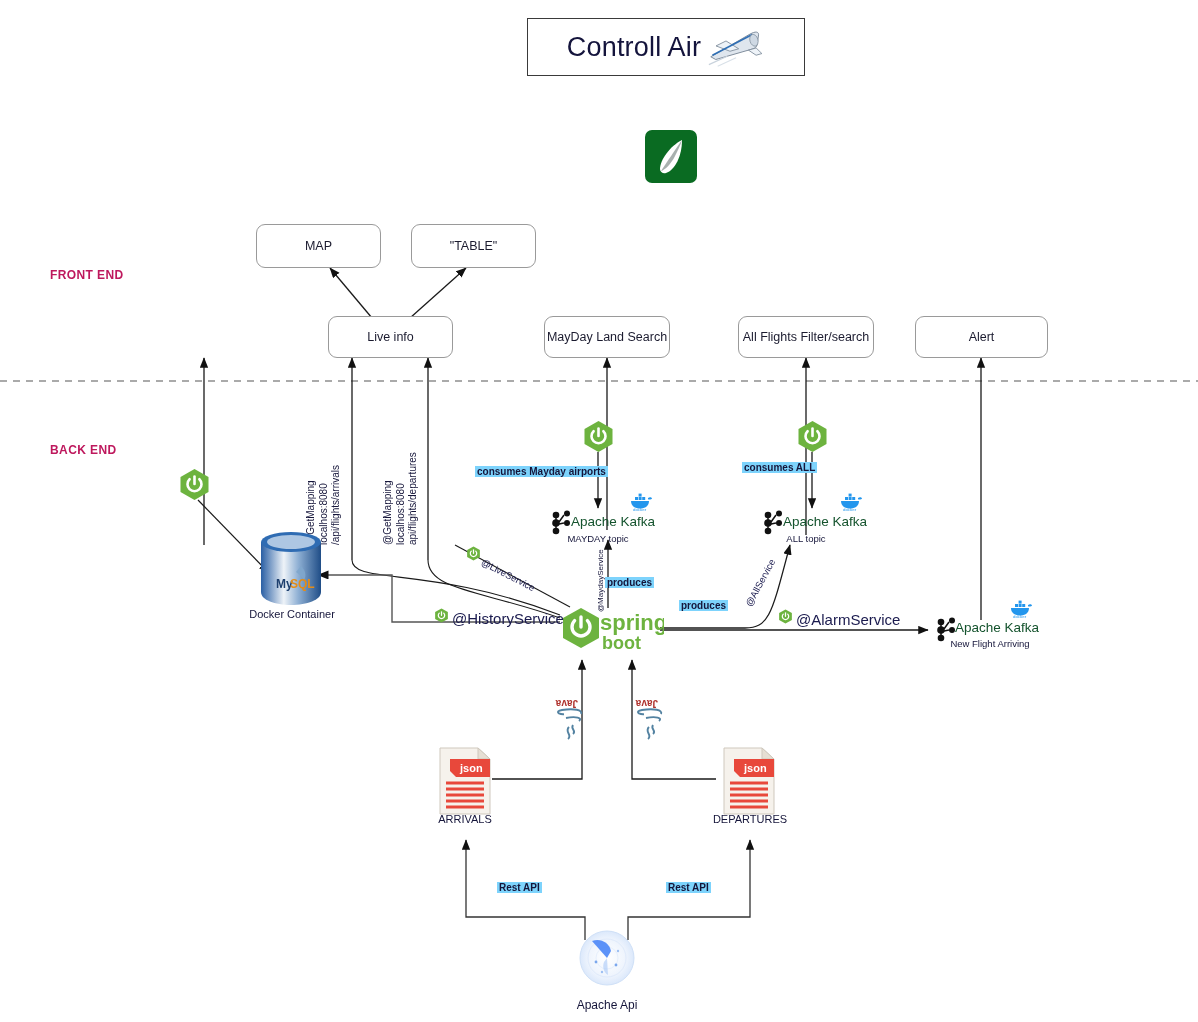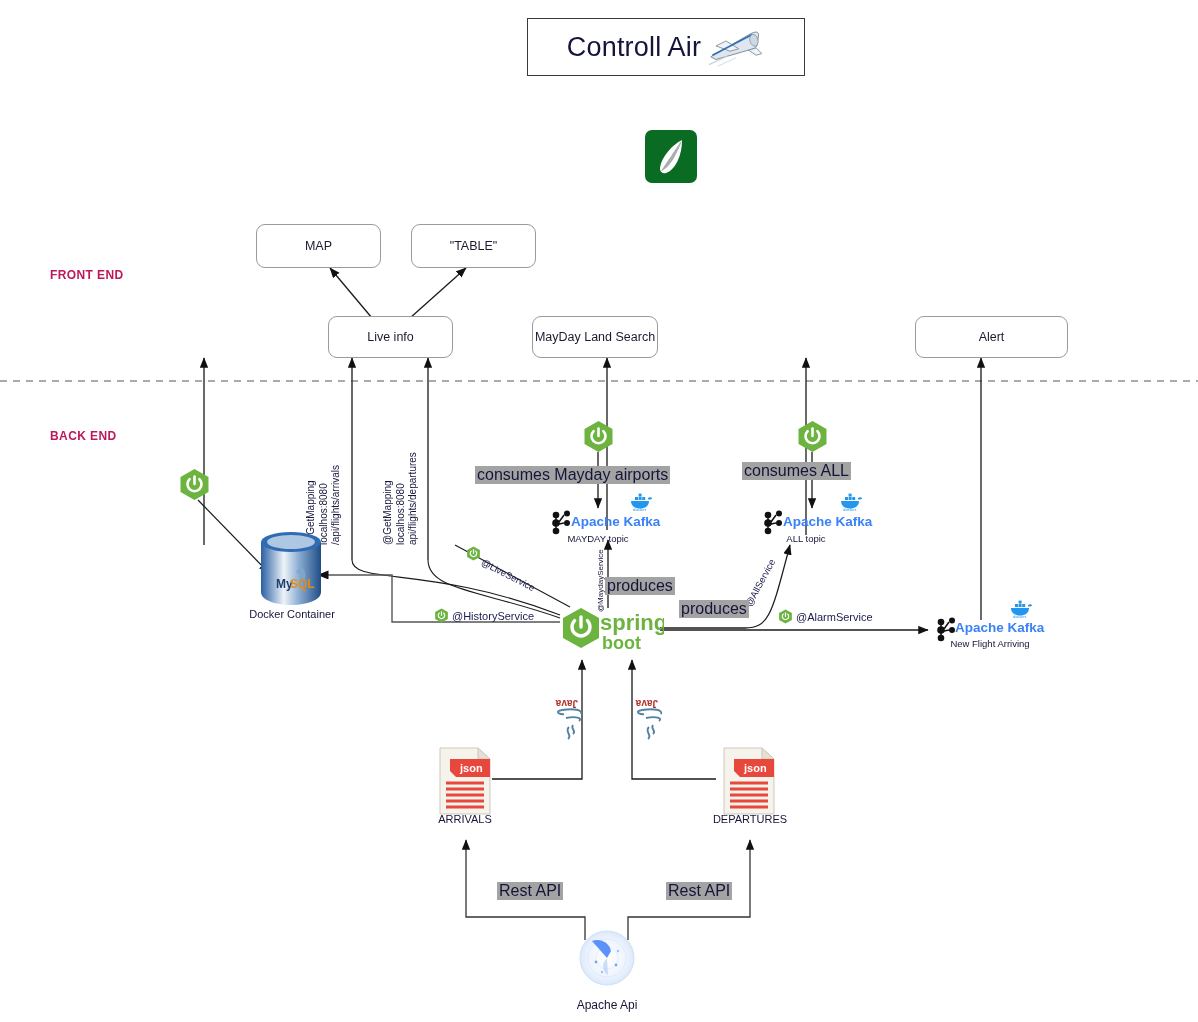--- a/index.html
+++ b/index.html
@@ -73,50 +73,51 @@
     position: absolute;
     font-size: 11px;
     color: #15153a;
     text-align: center;
     white-space: nowrap;
     line-height: 1.25;
   }
   .caption.sm { font-size: 9.5px; }
   .caption.kafka-name {
     font-size: 13.5px;
-    font-weight: bold;
-    color: #3b82f6;
+    font-weight: normal;
+    color: #14532d;
   }
   .edge-label {
     position: absolute;
-    font-size: 16px;
+    font-size: 10px;
     color: #15153a;
     white-space: nowrap;
-    background: #a3a3a3;
+    background: #7dd3fc;
     padding: 0 2px;
+    font-weight: bold;
   }
   .rot-label {
     position: absolute;
     font-size: 10px;
     color: #15153a;
     line-height: 1.25;
     white-space: pre;
     transform-origin: 0 0;
     transform: rotate(-90deg);
   }
   .diag-label {
     position: absolute;
     font-size: 9.5px;
     color: #1a1a4e;
     white-space: nowrap;
     transform-origin: 0 50%;
   }
   .svc-label {
     position: absolute;
-    font-size: 11px;
+    font-size: 15px;
     color: #1a1a4e;
     white-space: nowrap;
   }
 
   
   .spring-hex { position: absolute; }
 
   
   .docker-badge { position: absolute; }
 
@@ -225,36 +226,39 @@
 
 
   <div class="leaflet-logo" style="left:645px; top:130px; width:52px; height:53px;">
     <svg width="52" height="53" viewBox="0 0 52 53">
       <path d="M37,10 C37,26 30,40 21,43 C18,44 15,42 15,39 C15,30 25,16 37,10 Z" fill="#ffffff"></path>
       <path d="M37,10 C30,20 22,32 16,41 C20,40 26,34 30,26 C33,20 36,14 37,10 Z" fill="#a8b0ae"></path>
     </svg>
   </div>
 
   <div class="section-label" style="left:16px; top:268px;">FRONT END</div>
-  <div class="section-label" style="left:16px; top:429px;text-align:center;">BACK END</div>
+  <div class="section-label" style="left:16px; top:443px;text-align:center;">BACK END</div>
 
   <div class="node-box" style="left:256px; top:224px; width:125px; height:44px;">
     <span>MAP</span>
   </div>
   <div class="node-box" style="left:411px; top:224px; width:125px; height:44px;">
     <span>"TABLE"</span>
   </div>
 
   <div class="node-box" style="left:328px; top:316px; width:125px; height:42px;">
     <span>Live info</span>
   </div>
-  <div class="node-box" style="left:532px; top:316px; width:126px; height:42px;justify-content:center;">
+  <div class="node-box" style="left:544px; top:316px; width:126px; height:42px;justify-content:center;">
     <span>MayDay Land Search</span>
   </div>
-  <div class="node-box" style="left:915px; top:316px; width:153px; height:42px;">
+  <div class="node-box" style="left:738px; top:316px; width:136px; height:42px;">
+    <span>All Flights Filter/search</span>
+  </div>
+  <div class="node-box" style="left:915px; top:316px; width:133px; height:42px;">
     <span>Alert</span>
   </div>
 
   <div class="rot-label" style="left:305px; top:545px;">@GetMapping
 localhos:8080
 /api/flights/arrivals</div>
   <div class="rot-label" style="left:382px; top:545px;">@GetMapping
 localhos:8080
 api/flights/departures</div>
 

